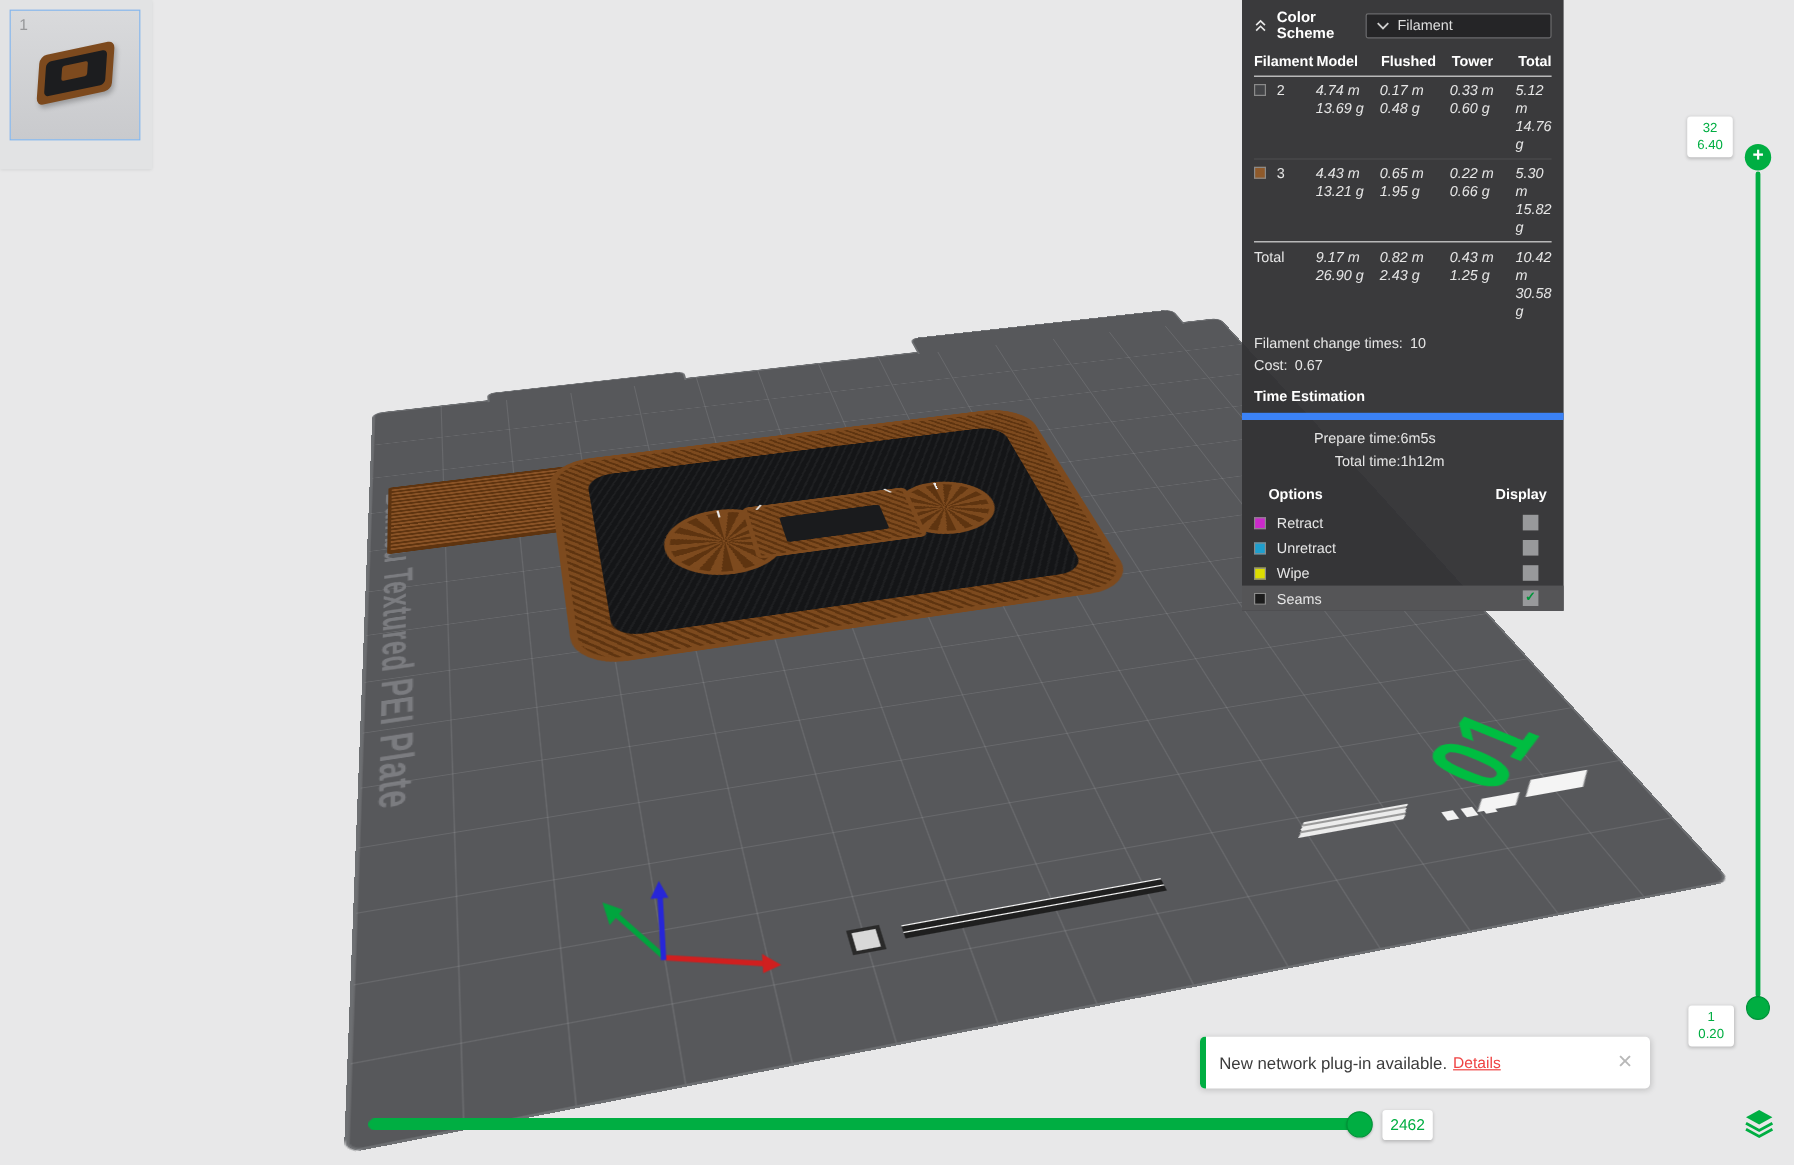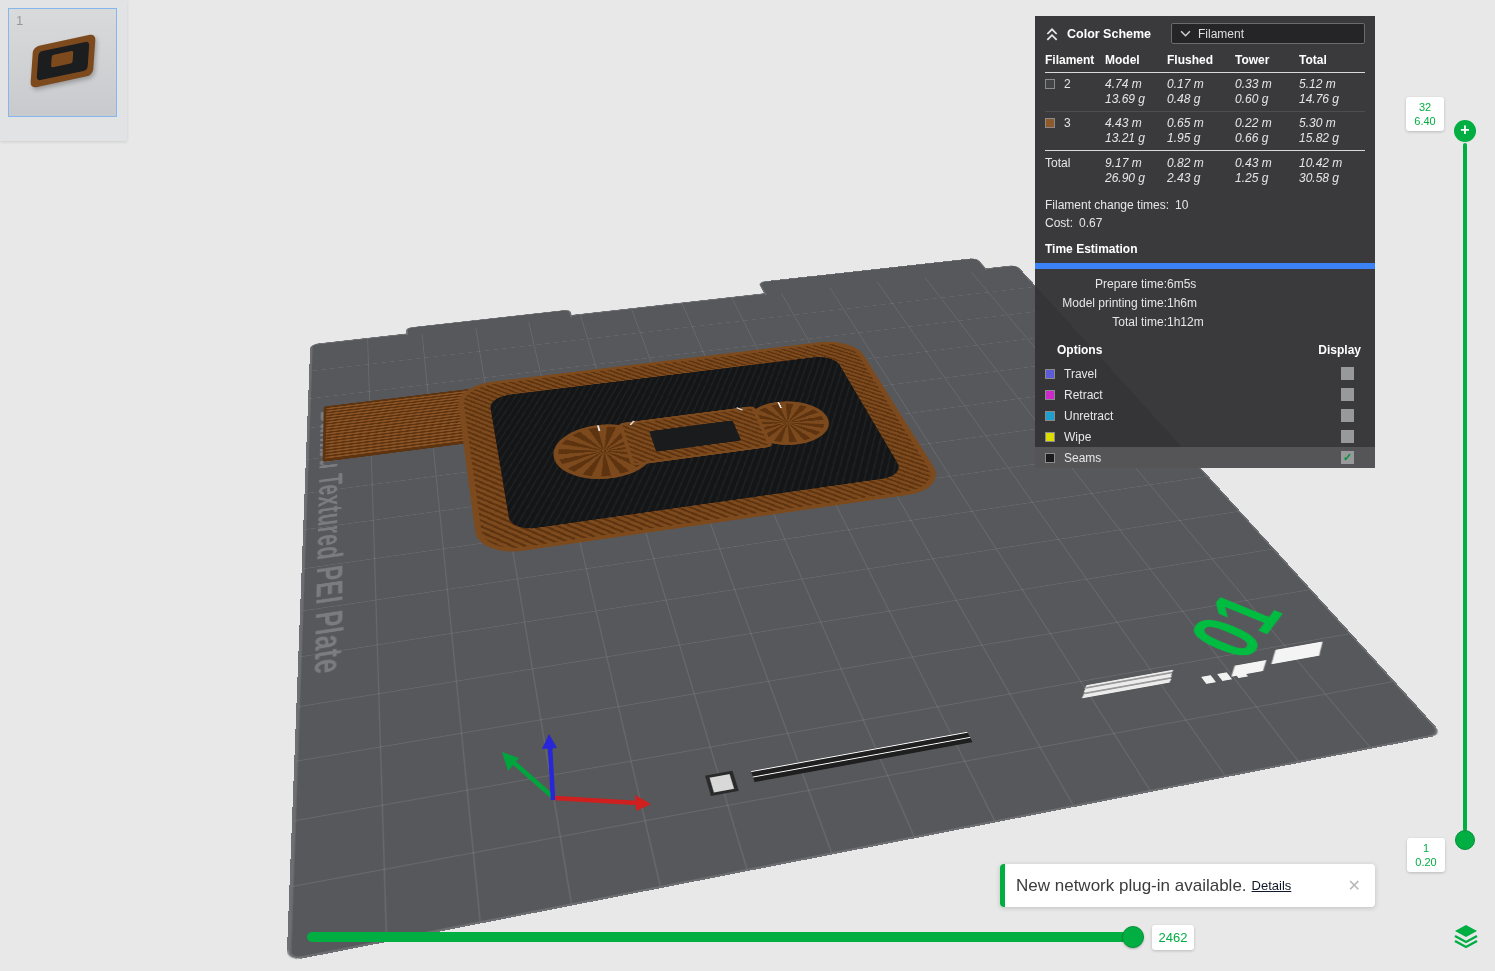--- a/index.html
+++ b/index.html
@@ -92,21 +92,21 @@
   .thumb { position:absolute; left:8px; top:8px; width:109px; height:109px;
            background:linear-gradient(#d9dadc,#c9cacd); border:1px solid #85b6ec; }
   .thumb-index { position:absolute; left:7px; top:4px; color:#97989a; font-size:13px; }
   .thumb-cassette { position:absolute; left:22px; top:32px; width:64px; height:40px;
                     background:#7d4a1e; border-radius:6px; transform:rotate(-12deg) skewX(-16deg);
                     box-shadow:2px 3px 4px rgba(0,0,0,0.25); }
   .thumb-cassette-inner { position:absolute; inset:6px; background:#1c1d1f; border-radius:4px; }
   .thumb-cassette-win { position:absolute; left:20px; top:12px; width:22px; height:12px; background:#7d4a1e; border-radius:2px; }
 
   
-  .panel { position:absolute; left:1035px; top:16px; width:340px;
+  .panel { position:absolute; left:1035px; top:0; width:268px;
            background:rgba(52,52,54,0.97); color:#e6e6e6; font-size:12px; z-index:20; }
   .p-header { display:flex; align-items:center; gap:8px; padding:7px 10px 6px; }
   .p-title { font-weight:bold; font-size:12.5px; color:#fff; }
   .dropdown { margin-left:auto; width:194px; height:21px; background:#252527;
               border:1px solid #6b6b6d; border-radius:2px; display:flex; align-items:center;
               gap:7px; padding:0 8px; color:#dedede; cursor:pointer; }
   .tbl { padding:0 10px; }
   .tr { display:flex; align-items:flex-start; padding:4px 0; border-bottom:1px solid rgba(255,255,255,0.10); }
   .tr.th { font-weight:bold; color:#fff; border-bottom:1px solid #d9d9d9; padding:3px 0 5px; }
   .c0{width:60px;} .c1{width:62px;} .c2{width:68px;} .c3{width:64px;} .c4{flex:1;}
@@ -153,22 +153,22 @@
             border-radius:3px; color:#00ae42; font-size:13px; text-align:center; line-height:25px;
             box-shadow:0 1px 3px rgba(0,0,0,0.2); z-index:15; }
   .layers-icon { position:absolute; left:1452px; top:922px; z-index:15; cursor:pointer; }
 
   
   .toast { position:absolute; left:1000px; top:864px; width:375px; height:43px; background:#fff;
            border-radius:4px; box-shadow:0 1px 5px rgba(0,0,0,0.18); display:flex; align-items:center;
            padding:0 14px 0 16px; z-index:25; }
   .toast-accent { position:absolute; left:0; top:0; bottom:0; width:5px; background:#00ae42;
                   border-radius:4px 0 0 4px; }
-  .toast-text { font-size:17px; color:#3c3c3c; }
-  .toast-link { font-size:13px; color:#0f172a; text-decoration:underline; margin-left:5px; cursor:pointer; }
+  .toast-text { font-size:14px; color:#3c3c3c; }
+  .toast-link { font-size:13px; color:#ef4444; text-decoration:underline; margin-left:5px; cursor:pointer; }
   .toast-close { margin-left:auto; color:#b8b8b8; font-size:16px; line-height:16px; cursor:pointer; }
 </style>
 </head>
 <body>
 
 <div class="viewport">
   <div class="plate">
     <div class="tab tab1"></div>
     <div class="tab tab2"></div>
     <div class="brand-text">Bambu Textured PEI Plate</div>
@@ -308,39 +308,30 @@
     <div class="stat-line"><span>Cost:</span><span class="stat-val">0.67</span></div>
   </div>
 
   <div class="sec-title">Time Estimation</div>
   <div class="time-rows">
     <div class="time-row">
         <span class="t-label">Prepare time:</span>
         <span>6m5s</span>
       </div>
     <div class="time-row">
-        <span class="t-label">Model printing time:</span>
-        <span>1h6m</span>
-      </div>
-    <div class="time-row">
         <span class="t-label">Total time:</span>
         <span>1h12m</span>
       </div>
   </div>
 
   <div class="opt-header">
     <span>Options</span>
     <span>Display</span>
   </div>
 
-  <div class="opt-row">
-    <i class="sw" style="background: rgb(92, 92, 214);"></i>
-    <span>Travel</span>
-    <span class="chk"></span>
-  </div>
   <div class="opt-row">
     <i class="sw" style="background: rgb(204, 41, 204);"></i>
     <span>Retract</span>
     <span class="chk"></span>
   </div>
   <div class="opt-row">
     <i class="sw" style="background: rgb(31, 159, 206);"></i>
     <span>Unretract</span>
     <span class="chk"></span>
   </div>

